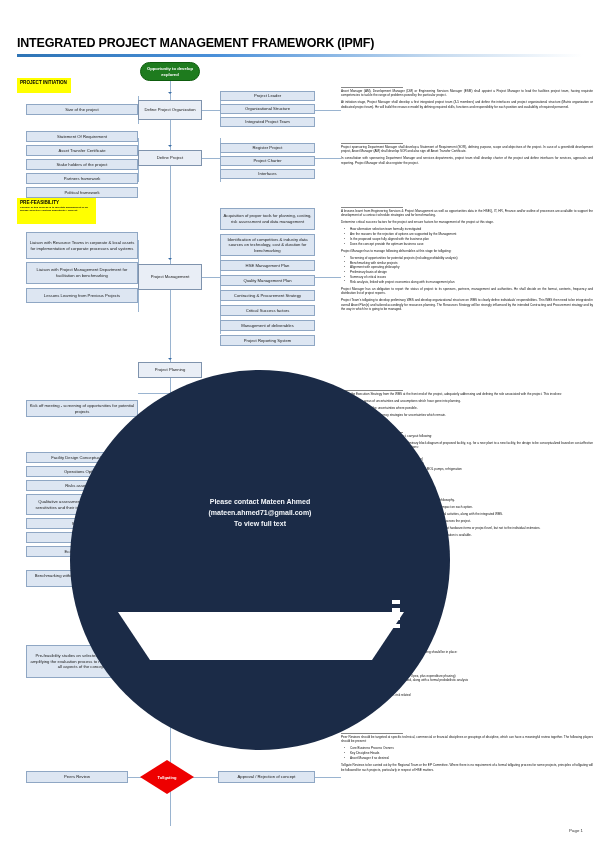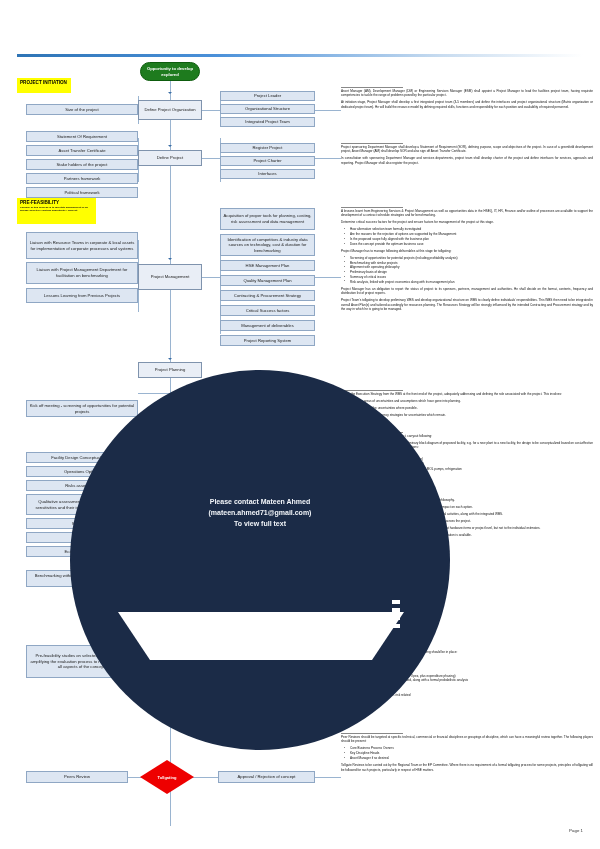--- a/index.html
+++ b/index.html
@@ -72,20 +72,21 @@
   .wm-text{
     position:absolute;left:150px;top:497px;width:220px;text-align:center;
     color:#f2f5f9;font-size:7px;line-height:1.55;font-weight:bold;
   }
 </style>
 </head>
 <body>
 
 <div id="page">
 
+  <div class="title">INTEGRATED PROJECT MANAGEMENT FRAMEWORK (IPMF)</div>
   <div class="title-rule"></div>
 
   <div class="phase" style="left:17px;top:78px;width:54px;height:15px;">
     <div class="ph-title">PROJECT INITIATION</div>
   </div>
   <div class="phase" style="left:17px;top:198px;width:79px;height:26px;">
     <div class="ph-title">PRE-FEASIBILITY</div>
     <div class="ph-sub">Purpose of this process is to facilitate management of an already selected / existing opportunity / concept</div>
   </div>
 

